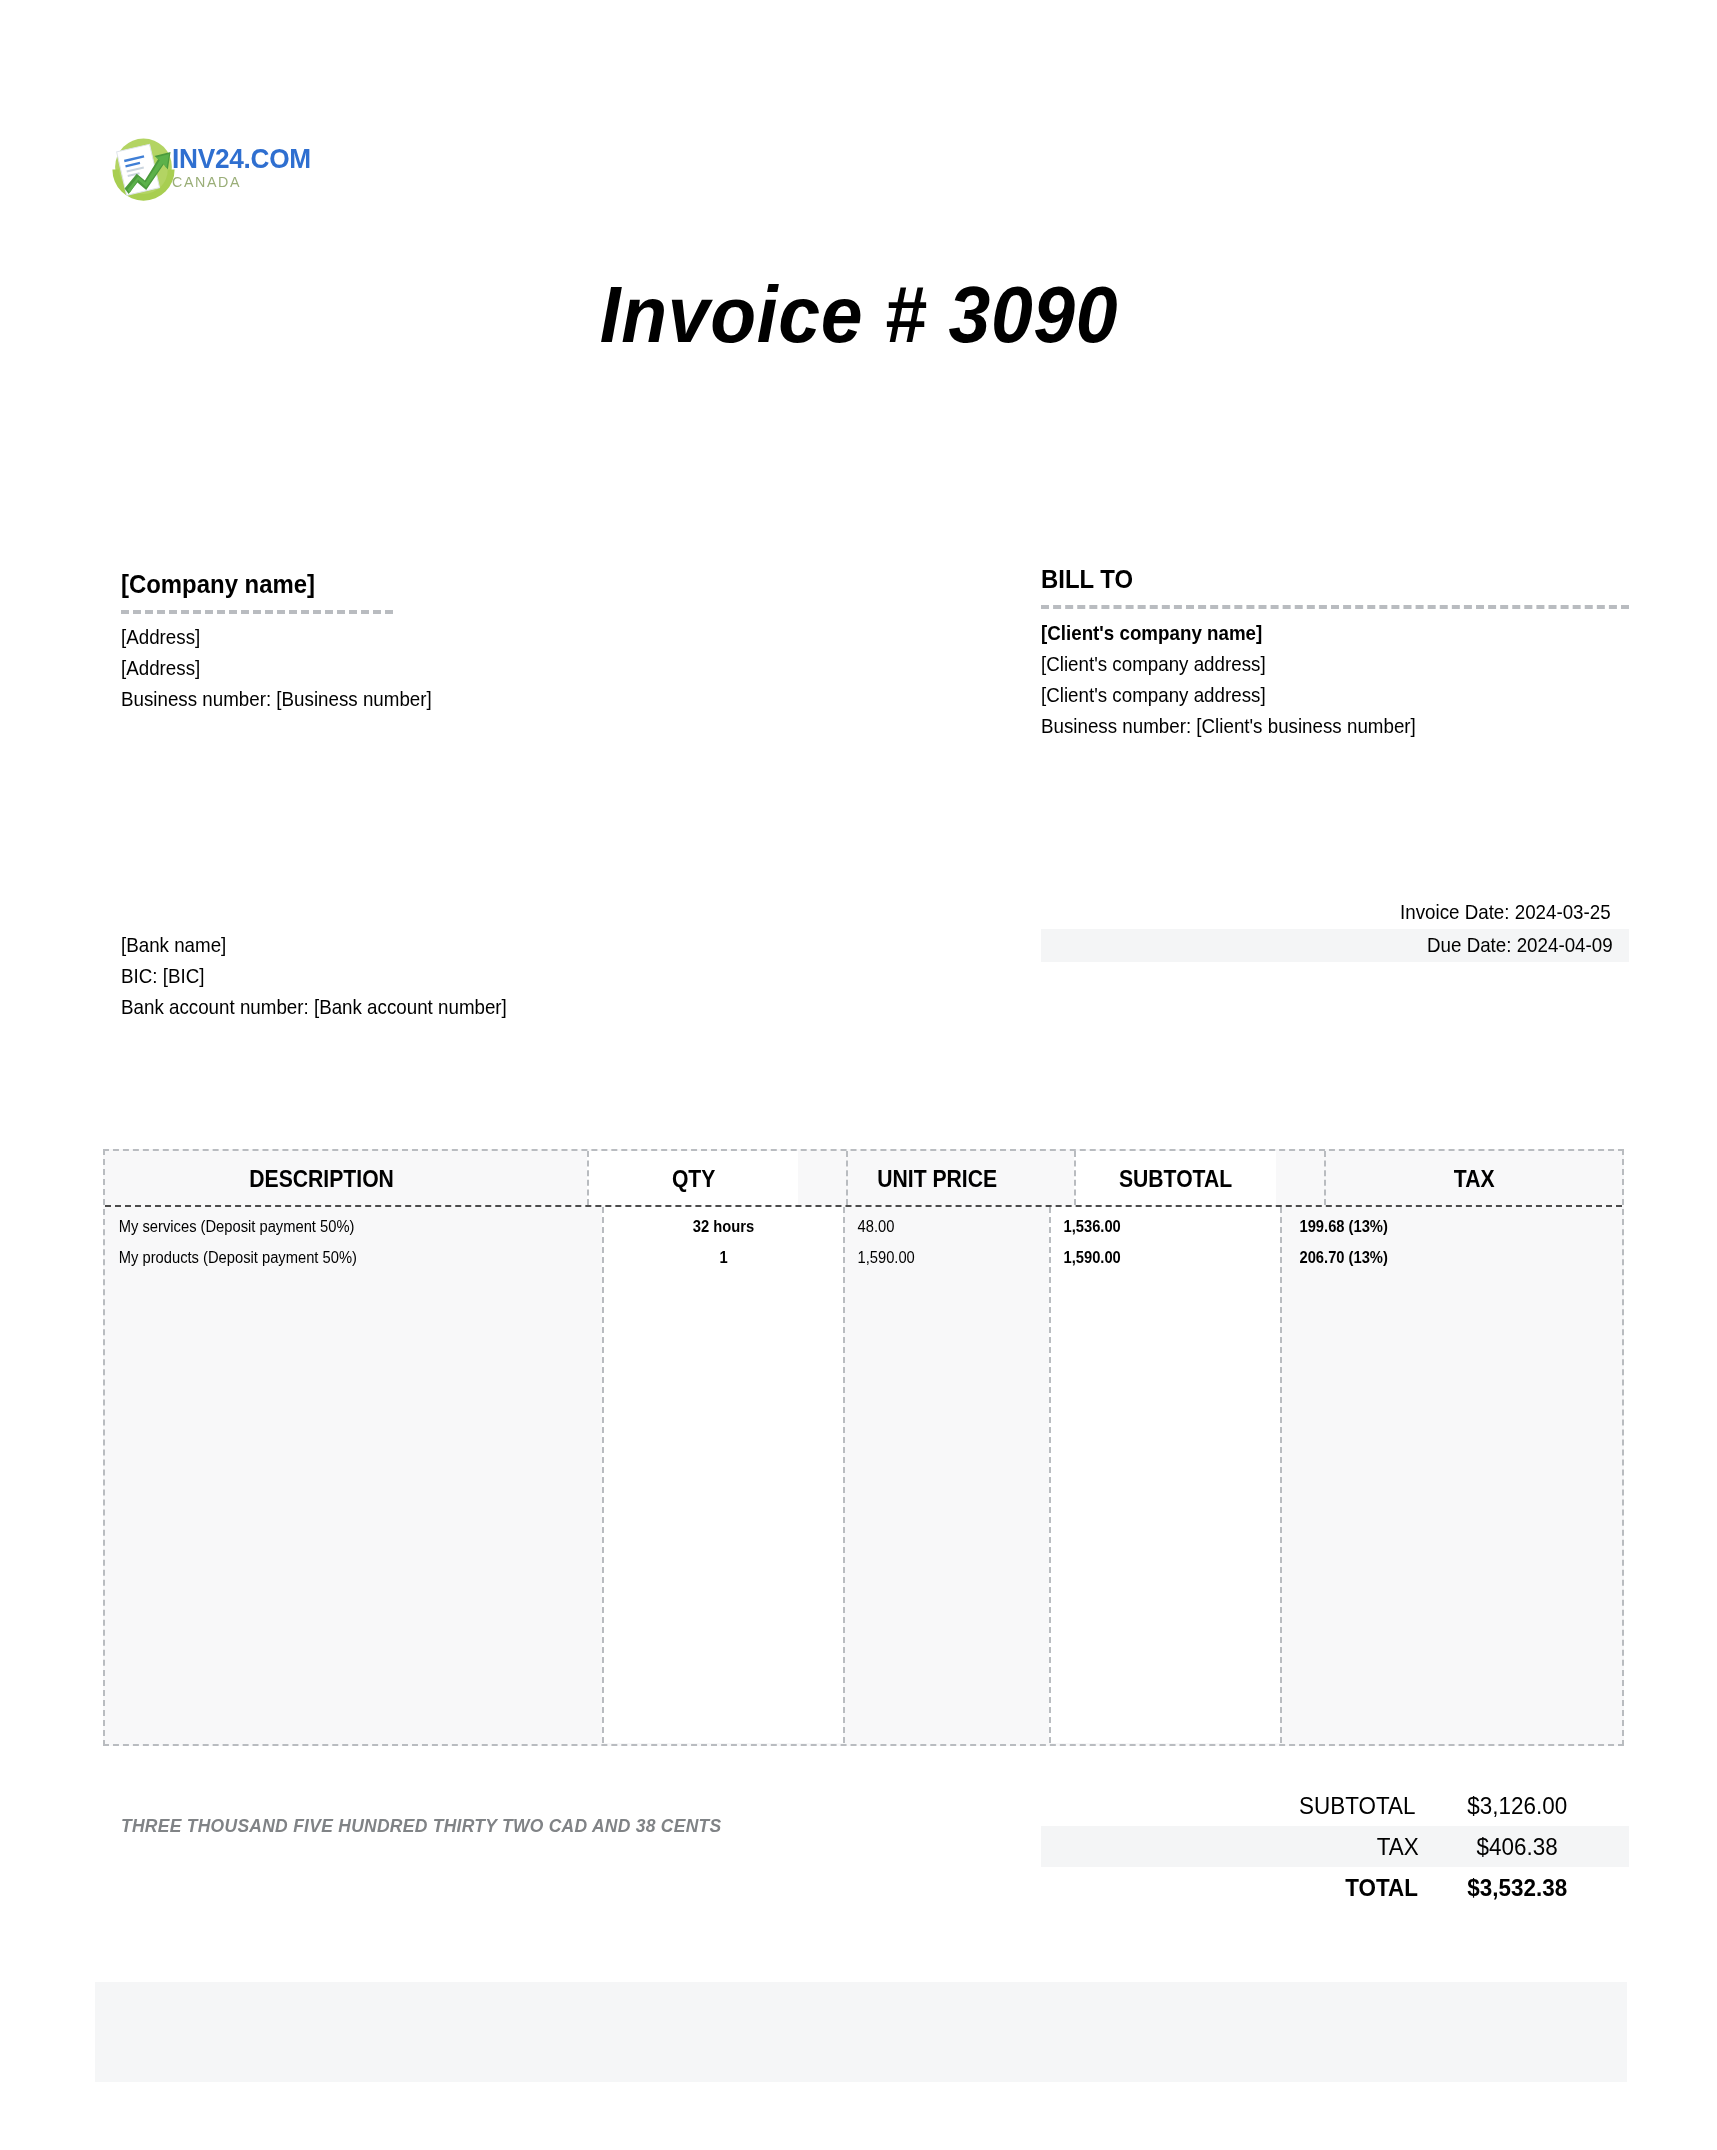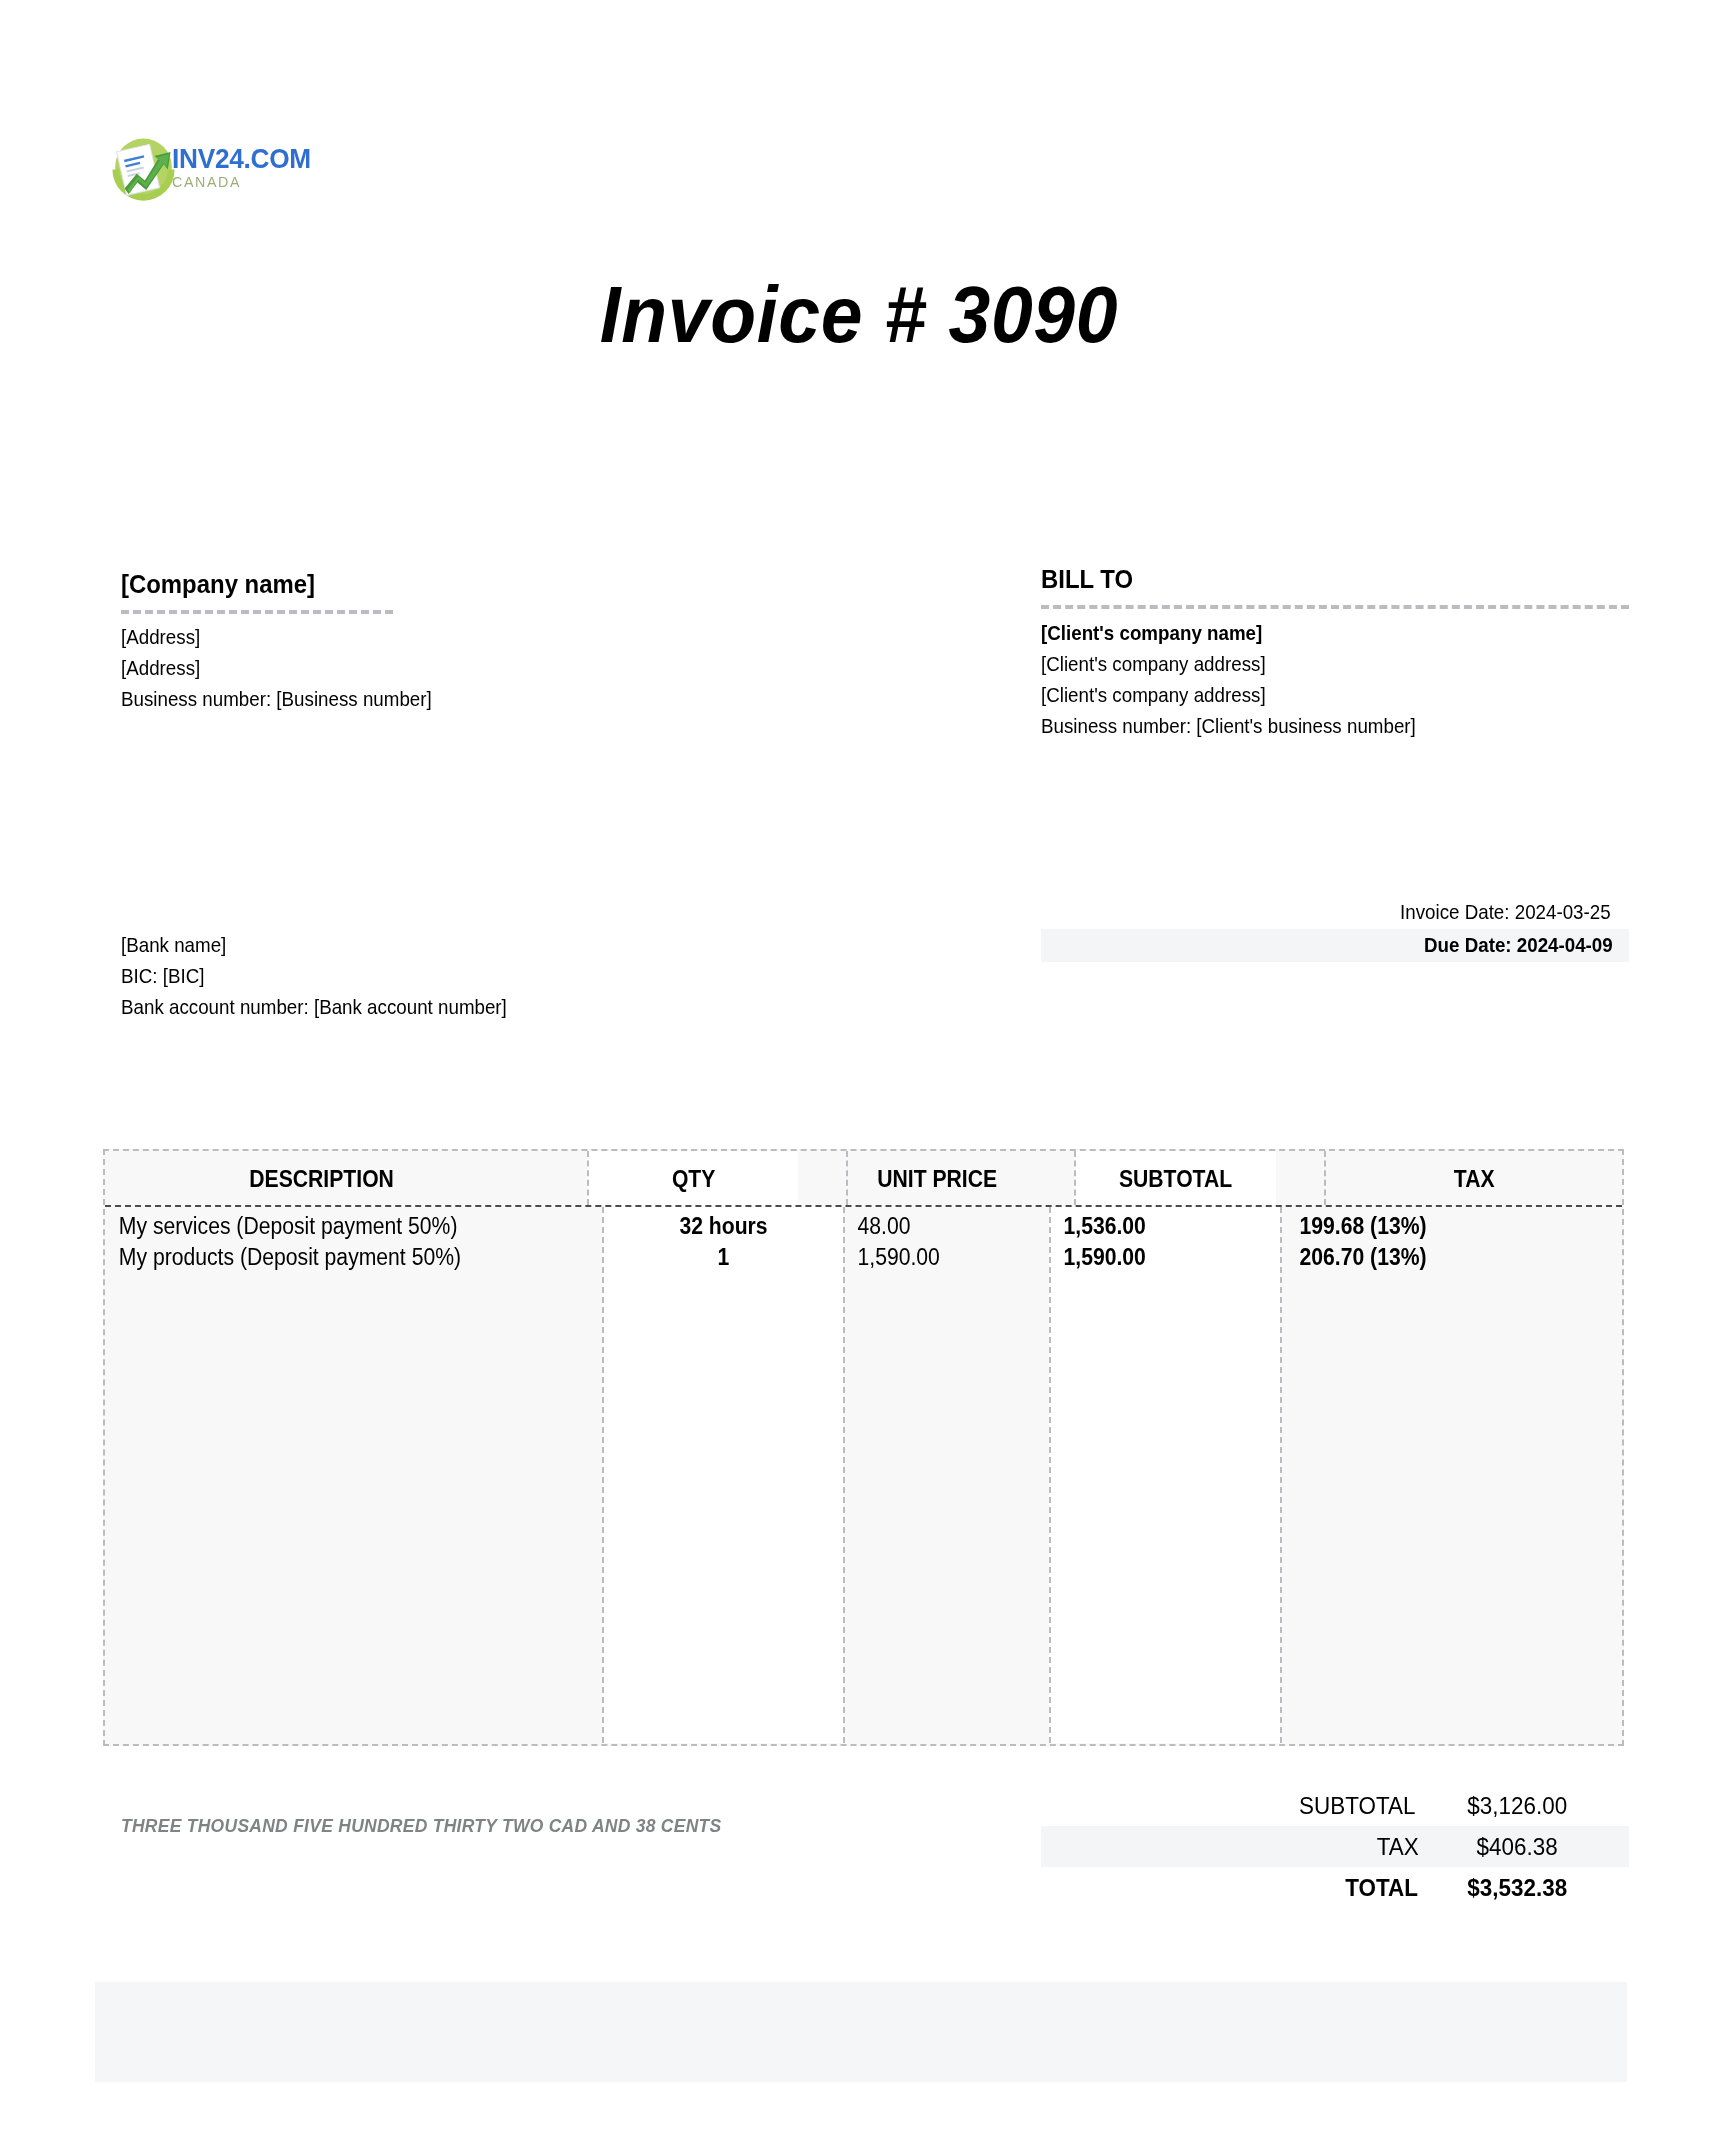--- a/index.html
+++ b/index.html
@@ -133,21 +133,21 @@
     font-size: 20.4px;
     line-height: 33px;
     white-space: nowrap;
   }
   .date-row > span {
     display: inline-block;
     transform: scaleX(0.92);
     transform-origin: left center;
   }
   .date-row.shaded { background: #f4f5f6; }
-  .date-row.b { font-weight: bold; }
+  .date-row.b { font-weight: normal; }
 
   
   #bank-block {
     position: absolute;
     left: 121px;
     top: 930px;
     width: 611px;
   }
 
   
@@ -164,21 +164,21 @@
   .tbl-row { display: flex; width: 100%; }
   #tbl-head {
     height: 56px;
     border-bottom: 2.7px dashed #4b4b4b;
     box-sizing: border-box;
     gap: 48px;
   }
   .cell {
     box-sizing: border-box;
     font-family: "Liberation Sans Narrow", "Liberation Sans", sans-serif;
-    font-size: 23px;
+    font-size: 16px;
     line-height: 31px;
     overflow: hidden;
   }
   .cell.c-desc  { width: 497px; }
   .cell.c-qty   { width: 241px; background: #ffffff; border-left: 2px dashed #b9bcc0; }
   .cell.c-unit  { width: 206px; border-left: 2px dashed #b9bcc0; }
   .cell.c-sub   { width: 231px; background: #ffffff; border-left: 2px dashed #b9bcc0; }
   .cell.c-tax   { width: 341px; border-left: 2px dashed #b9bcc0; font-weight: bold; }
   #tbl-head .cell {
     font-weight: bold;

